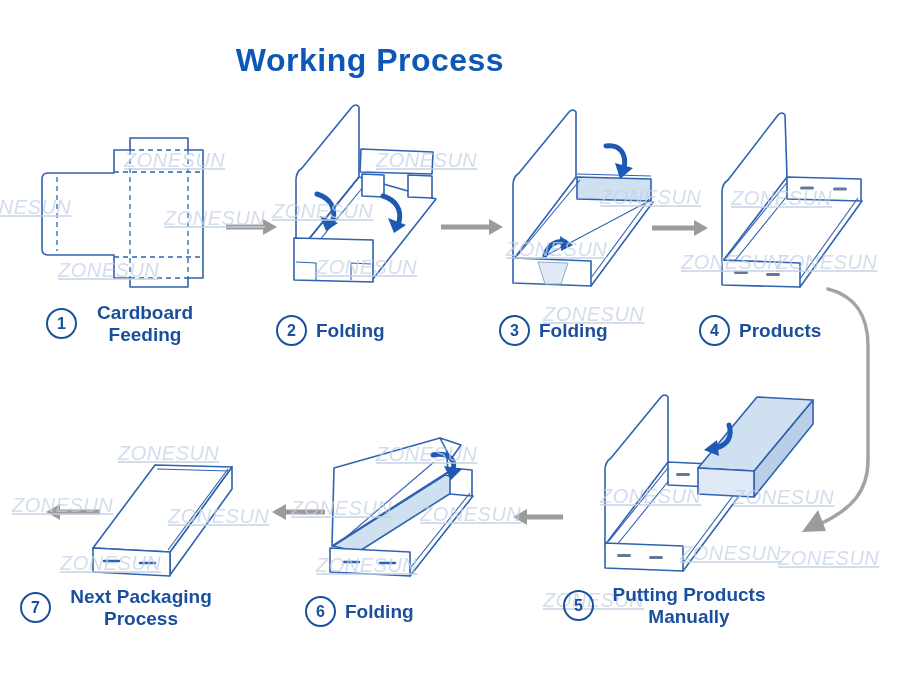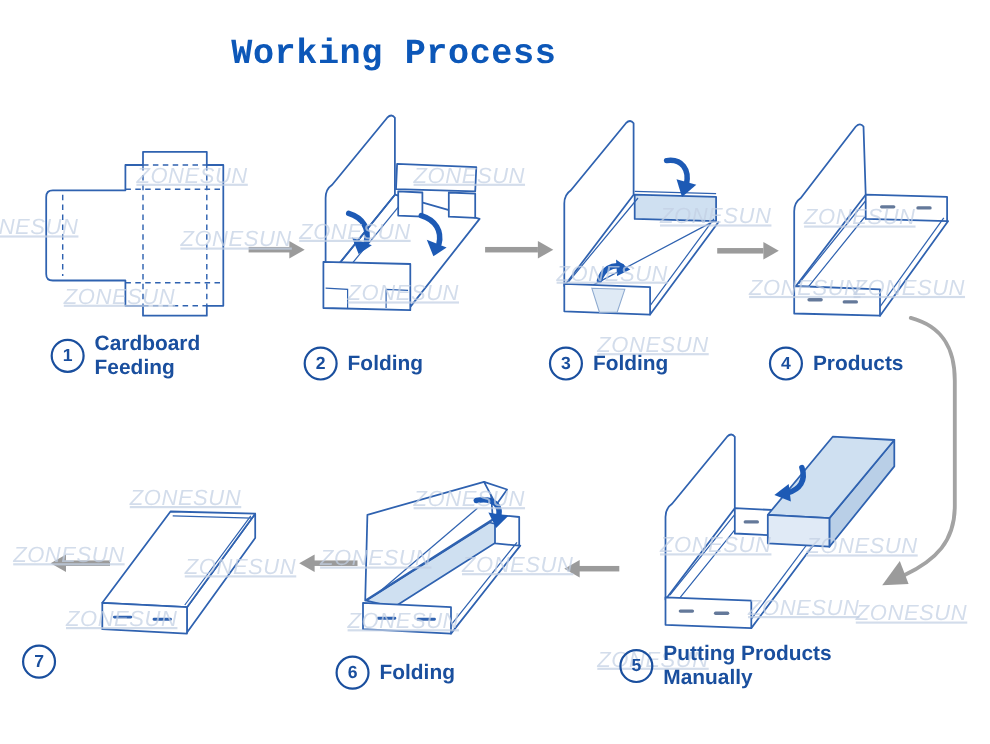--- a/index.html
+++ b/index.html
@@ -1,28 +1,28 @@
 <!DOCTYPE html>
 <html><head>
 <meta charset="utf-8">
 <style>
   html,body{margin:0;padding:0;background:#fff;}
   .canvas{position:relative;width:900px;height:676px;background:#ffffff;overflow:hidden;
           font-family:"Liberation Sans",sans-serif;}
   .title{position:absolute;left:0;top:30px;width:716px;text-align:center;
-         font-size:32px;font-weight:800;color:#0c57b8;letter-spacing:.5px;z-index:5;margin:0;font-family:Liberation Mono, monospace;}
+         font-size:32px;font-weight:800;color:#0c57b8;letter-spacing:.5px;z-index:5;margin:12px;}
   svg.art{position:absolute;left:0;top:0;z-index:1;}
   .wm-layer{position:absolute;left:0;top:0;width:900px;height:676px;z-index:2;pointer-events:none;}
   .wm{position:absolute;font-size:20px;font-style:italic;color:#c3d0e4;opacity:.72;
       text-decoration:underline;letter-spacing:.5px;white-space:nowrap;}
   .step-label{position:absolute;display:flex;align-items:center;gap:9px;z-index:6;color:#1a4f9e;}
   .num{flex:0 0 auto;width:27px;height:27px;border:2.5px solid #1a4f9e;border-radius:50%;
        display:flex;align-items:center;justify-content:center;font-size:16px;font-weight:700;}
   .txt{font-size:19px;font-weight:700;line-height:1.15;}
-  .txt.center{text-align:left;}
+  .txt.center{text-align:center;}
   
   .ln{stroke:#2f62b0;stroke-width:1.6;fill:none;stroke-linejoin:round;stroke-linecap:round;}
   .lnw{stroke:#2f62b0;stroke-width:1.6;fill:#ffffff;stroke-linejoin:round;}
   .lnf{stroke:#2f62b0;stroke-width:1.6;fill:#cfe0f1;stroke-linejoin:round;}
   .thin{stroke:#2f62b0;stroke-width:1.1;fill:none;}
   .dash{stroke:#2f62b0;stroke-width:1.3;fill:none;stroke-dasharray:5 4;}
   .blue-arrow{stroke:#1d5ab5;stroke-width:5;fill:none;stroke-linecap:round;}
   .blue-head{fill:#1d5ab5;stroke:none;}
   .gray{fill:#9b9b9b;stroke:none;}
   .staple{fill:#64799a;stroke:none;}
@@ -211,15 +211,16 @@
   <div class="step-label" style="left:563px;top:584px;">
     <span class="num">5</span>
     <span class="txt center" style="width:172px;">Putting Products Manually</span>
   </div>
   <div class="step-label" style="left:305px;top:596px;">
     <span class="num">6</span>
     <span class="txt">Folding</span>
   </div>
   <div class="step-label" style="left:20px;top:586px;">
     <span class="num">7</span>
+    <span class="txt center" style="width:162px;">Next Packaging Process</span>
   </div>
 
 </div>
 
 </body></html>

